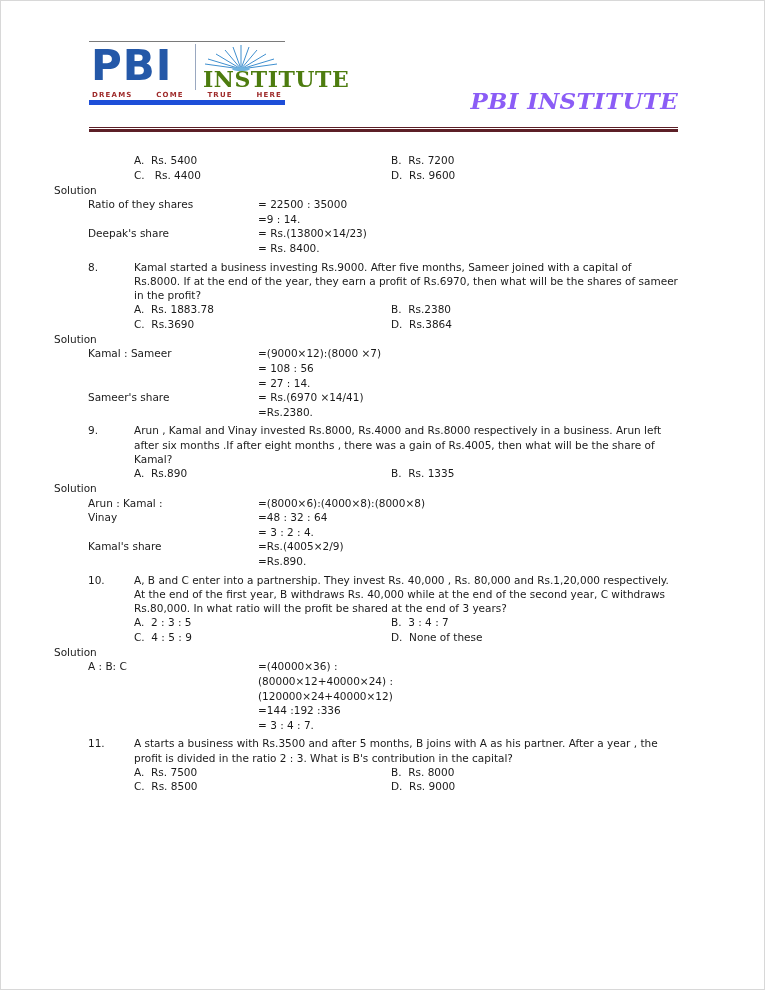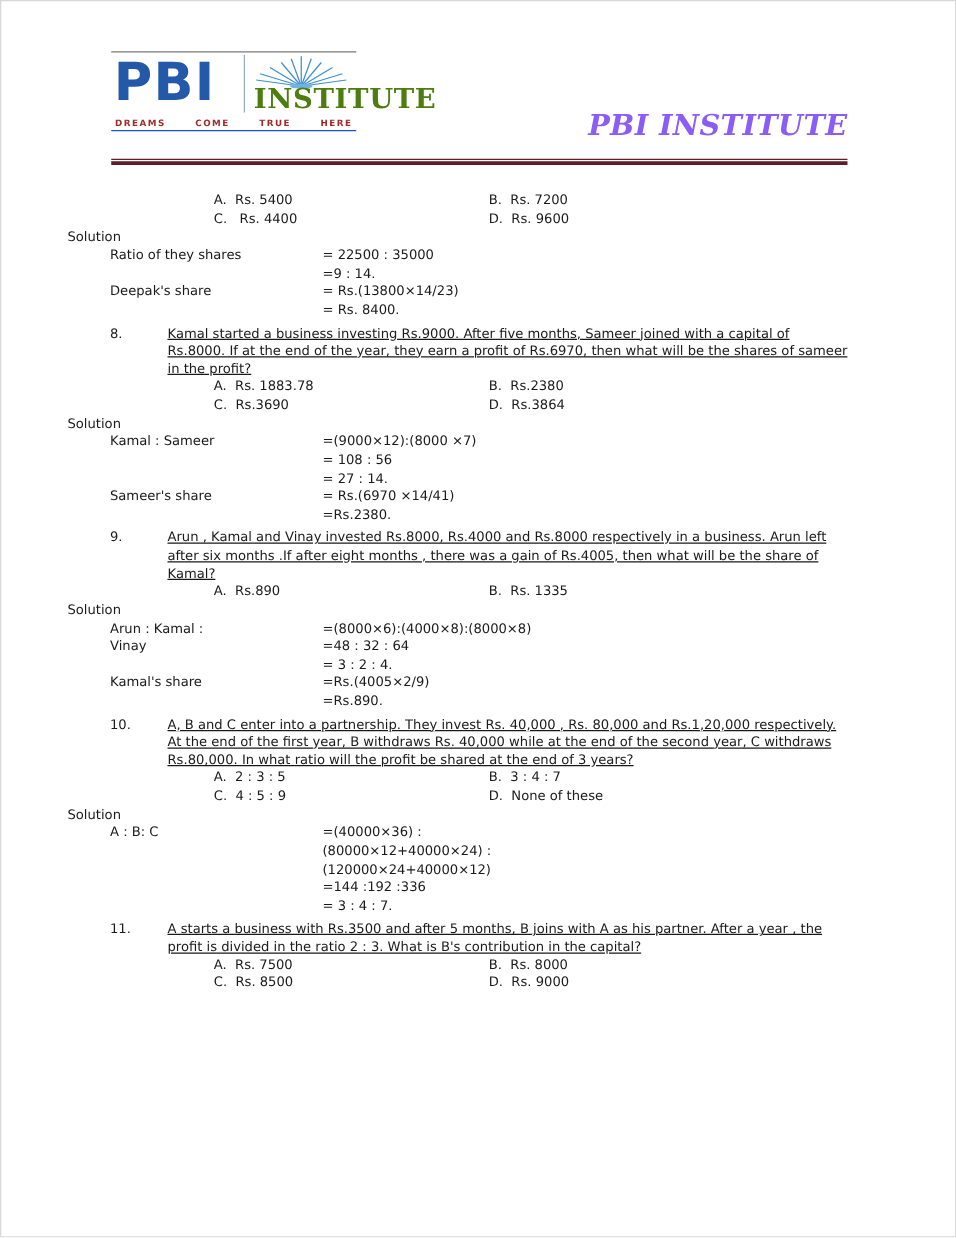--- a/index.html
+++ b/index.html
@@ -33,21 +33,21 @@
     height: 136px;
   }
 
   .logo-block {
     position: absolute;
     left: 88px;
     top: 40px;
     width: 196px;
     height: 64px;
     border-top: 1px solid #7a7a7a;
-    border-bottom: 1px solid #1d4ed8;
+    border-bottom: 5px solid #1d4ed8;
     box-sizing: border-box;
   }
   .logo-inner {
     position: relative;
     width: 100%;
     height: 100%;
   }
   .logo-pbi {
     position: absolute;
     left: 2px;
@@ -142,21 +142,20 @@
   .options {
     position: relative;
     padding-left: 133px;
     height: 14.5px;
   }
   .options .opt-left {
     position: absolute;
     left: 133px;
     top: 0;
     white-space: pre;
-    margin-left: 37px;
   }
   .options .opt-right {
     position: absolute;
     left: 390px;
     top: 0;
     white-space: pre;
   }
 
   
   .solution-label {
@@ -191,21 +190,20 @@
   .question .qnum {
     position: absolute;
     left: 87px;
     top: 0;
     white-space: pre;
   }
   .question .qtext {
     margin-left: 133px;
     margin-right: 88px;
     text-align: left;
-    text-decoration: underline;
   }
   .opt-list { margin-top: 0px; }
 </style>
 </head>
 <body>
 
 <div class="page">
 
   <div class="header">
 

